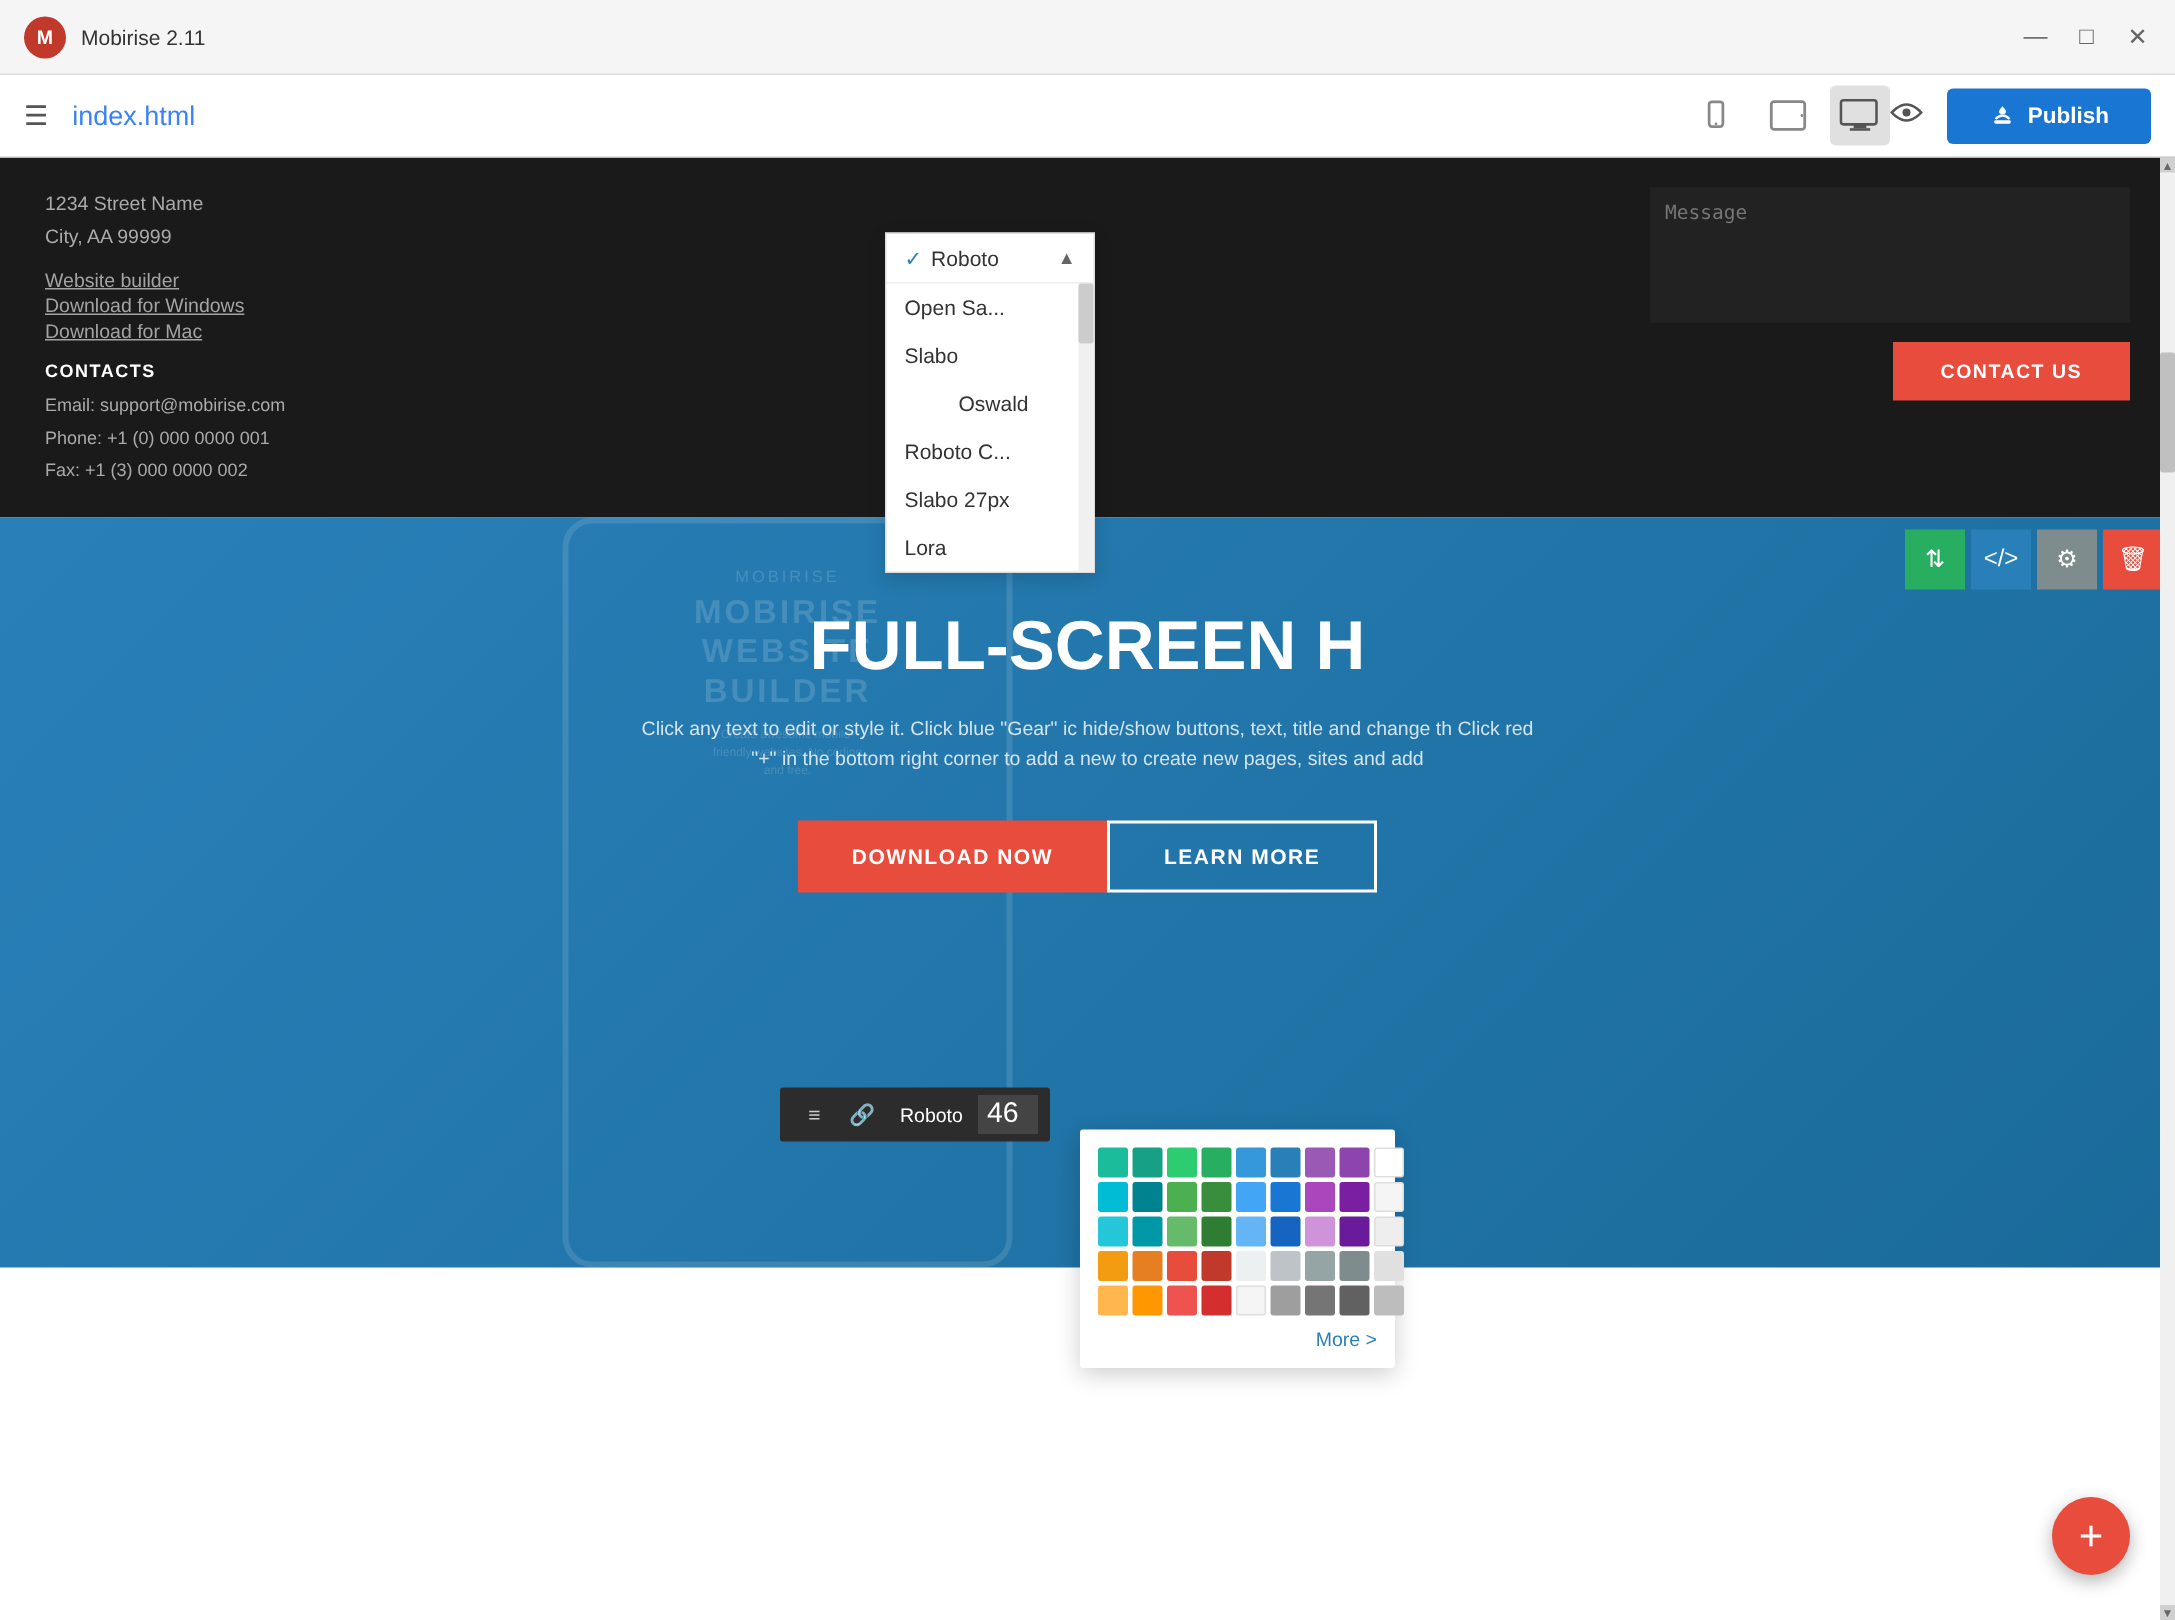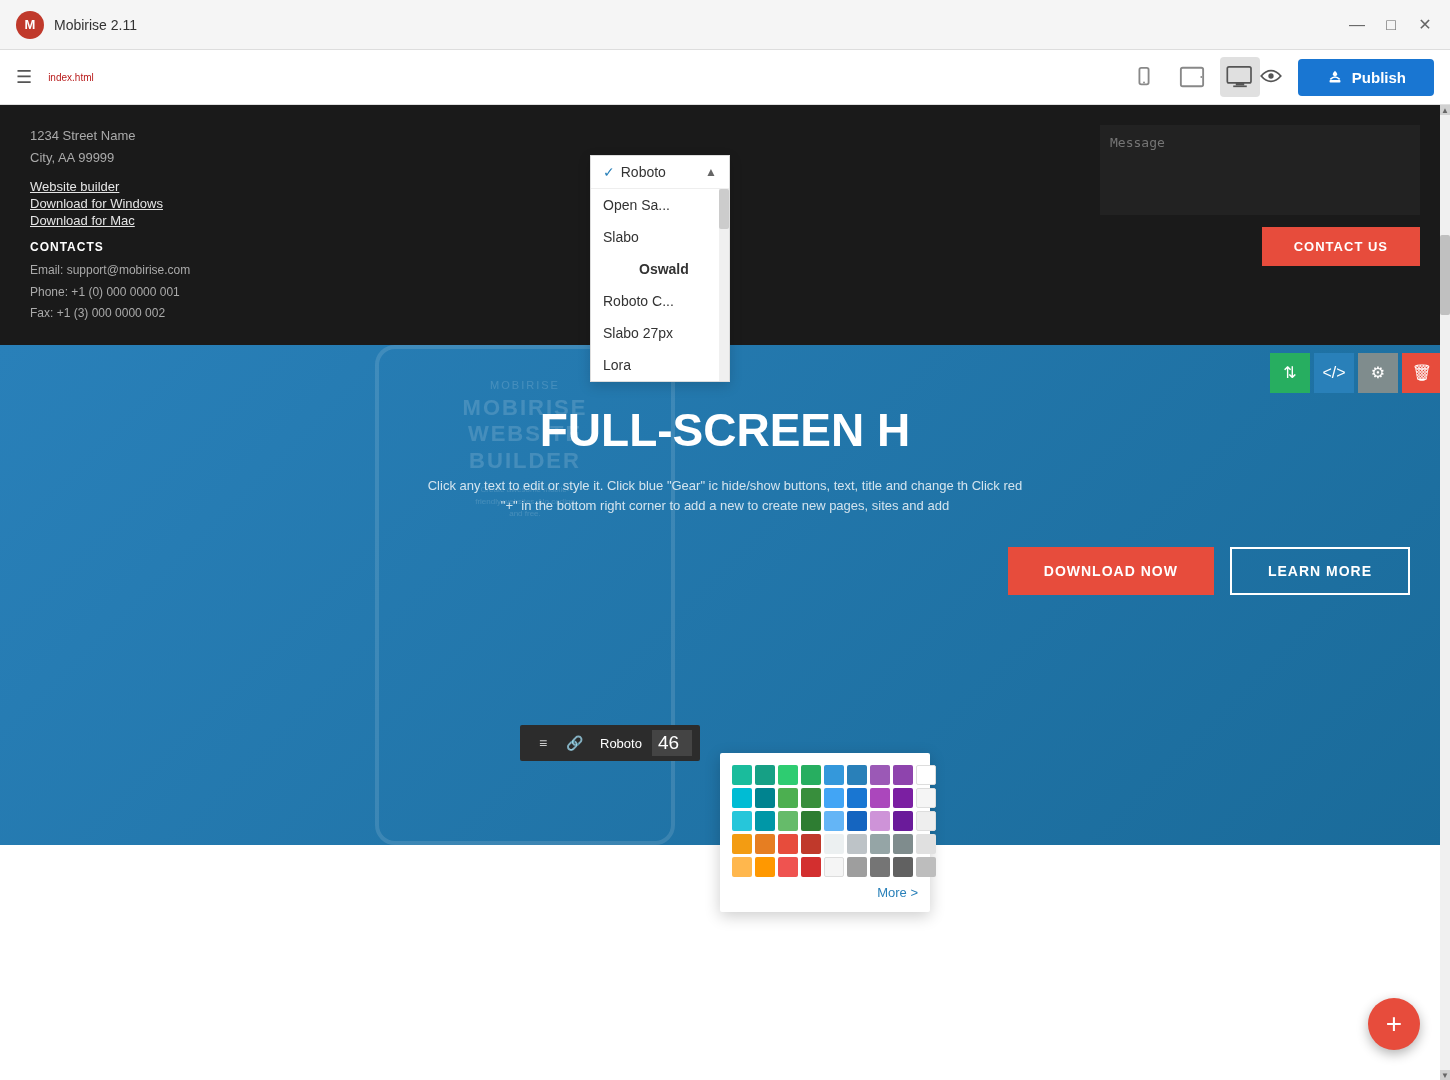--- a/index.html
+++ b/index.html
@@ -9,37 +9,37 @@
     .window { width: 1450px; height: 1080px; background: #fff; display: flex; flex-direction: column; }
     .titlebar { height: 50px; background: #f5f5f5; display: flex; align-items: center; padding: 0 16px; border-bottom: 1px solid #ddd; flex-shrink: 0; }
     .titlebar-icon { width: 28px; height: 28px; background: #c0392b; border-radius: 50%; display: flex; align-items: center; justify-content: center; color: white; font-size: 13px; font-weight: bold; margin-right: 10px; }
     .titlebar-title { font-size: 14px; color: #333; font-weight: 500; flex: 1; }
     .titlebar-controls { display: flex; gap: 16px; }
     .titlebar-btn { width: 18px; height: 18px; display: flex; align-items: center; justify-content: center; cursor: pointer; color: #666; font-size: 16px; }
 
     
     .toolbar { height: 55px; background: #fff; display: flex; align-items: center; padding: 0 16px; border-bottom: 1px solid #e0e0e0; flex-shrink: 0; }
     .toolbar-menu { font-size: 18px; color: #555; margin-right: 16px; cursor: pointer; }
-    .toolbar-filename { font-size: 10px; color: #b91c1c; flex: 1; }
+    .toolbar-filename { font-size: 18px; color: #3b82f6; flex: 1; }
     .device-icons { display: flex; gap: 8px; align-items: center; }
     .device-btn { width: 40px; height: 40px; display: flex; align-items: center; justify-content: center; border-radius: 4px; cursor: pointer; color: #666; font-size: 20px; }
     .device-btn.active { background: #e0e0e0; }
     .toolbar-right { display: flex; align-items: center; gap: 16px; margin-left: auto; }
     .preview-btn { color: #555; font-size: 20px; cursor: pointer; }
     .publish-btn { background: #1976d2; color: white; border: none; padding: 10px 28px; border-radius: 4px; font-size: 15px; font-weight: 600; cursor: pointer; display: flex; align-items: center; gap: 8px; }
 
     
     .main-content { flex: 1; overflow: hidden; position: relative; }
 
     
     .footer-section { background: #1a1a1a; padding: 20px 30px; color: #fff; display: flex; gap: 60px; }
     .footer-col {}
     .footer-address { font-size: 13px; color: #aaa; line-height: 1.7; }
     .footer-links { display: flex; flex-direction: column; gap: 2px; margin-top: 10px; }
-    .footer-link { font-size: 13px; color: #e5e5e5; text-decoration: underline; cursor: pointer; }
+    .footer-link { font-size: 13px; color: #a3a3a3; text-decoration: underline; cursor: pointer; }
     .footer-contacts { margin-top: 12px; }
     .footer-contacts-title { font-size: 12px; color: #fff; font-weight: bold; letter-spacing: 1px; margin-bottom: 6px; }
     .footer-contacts-text { font-size: 12px; color: #aaa; line-height: 1.8; }
     .footer-form-col { margin-left: auto; }
     .message-textarea { width: 320px; height: 90px; background: #222; border: none; resize: none; padding: 10px; color: #666; font-size: 13px; }
     .contact-btn { background: #e74c3c; color: white; border: none; padding: 12px 32px; font-size: 13px; font-weight: bold; letter-spacing: 1px; cursor: pointer; float: right; margin-top: 8px; }
 
     
     .hero-section { background: linear-gradient(135deg, #2980b9 0%, #1a6b9a 100%); min-height: 500px; position: relative; overflow: hidden; }
     .hero-phone-bg { position: absolute; left: 0; top: 0; width: 100%; height: 100%; opacity: 0.3; display: flex; align-items: center; justify-content: center; }
@@ -54,41 +54,41 @@
     .section-tool-btn.red { background: #e74c3c; }
 
     
     .font-dropdown { position: absolute; top: 50px; left: 590px; background: white; width: 140px; border: 1px solid #ddd; z-index: 50; box-shadow: 0 4px 12px rgba(0,0,0,0.15); }
     .font-dropdown-header { display: flex; justify-content: space-between; align-items: center; padding: 8px 12px; border-bottom: 1px solid #eee; }
     .font-selected { font-size: 14px; color: #333; display: flex; align-items: center; gap: 6px; }
     .font-check { color: #2980b9; font-size: 14px; }
     .dropdown-arrow { color: #666; font-size: 12px; }
     .font-list { }
     .font-item { padding: 8px 12px; font-size: 14px; color: #333; cursor: pointer; display: flex; align-items: center; justify-content: space-between; }
-    .font-item.bold { font-weight: bold; padding-left: 48px; }
+    .font-item.bold { font-weight: normal; padding-left: 48px; }
     .font-scrolltrack { position: absolute; right: 0; top: 0; bottom: 0; width: 10px; background: #f0f0f0; }
     .font-scrollthumb { width: 10px; height: 40px; background: #ccc; border-radius: 2px; }
 
     
     .text-format-bar { position: absolute; top: 620px; left: 520px; background: #2c2c2c; display: flex; align-items: center; gap: 2px; padding: 4px 8px; z-index: 50; border-radius: 2px; }
     .format-btn { width: 30px; height: 28px; display: flex; align-items: center; justify-content: center; color: #ccc; font-size: 14px; cursor: pointer; background: none; border: none; }
     .format-font { color: #fff; font-size: 13px; padding: 0 8px; }
     .format-size { background: #444; color: #fff; border: none; padding: 2px 6px; font-size: 19px; width: 40px; }
 
     
     .color-picker { position: absolute; top: 648px; left: 720px; background: white; width: 210px; padding: 12px; z-index: 60; box-shadow: 0 4px 16px rgba(0,0,0,0.2); border-radius: 2px; }
     .color-grid { display: grid; grid-template-columns: repeat(9, 1fr); gap: 3px; margin-bottom: 8px; }
     .color-swatch { width: 20px; height: 20px; cursor: pointer; border-radius: 2px; }
     .more-colors { text-align: right; font-size: 13px; color: #2980b9; cursor: pointer; }
 
     
     .hero-content { position: relative; z-index: 10; text-align: center; padding: 60px 40px 40px; }
     .hero-title { font-size: 46px; font-weight: bold; color: white; margin-bottom: 20px; line-height: 1.1; }
     .hero-subtitle { font-size: 15px; color: rgba(255,255,255,0.85); line-height: 1.6; max-width: 600px; margin: 0 auto 30px; }
-    .hero-buttons { display: flex; gap: 16px; justify-content: flex-end; margin-top: 30px; }
+    .hero-buttons { display: flex; justify-content: center; margin-top: 30px; }
     .btn-download { background: #e74c3c; color: white; border: none; padding: 16px 36px; font-size: 14px; font-weight: bold; letter-spacing: 1px; cursor: pointer; }
     .btn-learn { background: transparent; color: white; border: 2px solid white; padding: 14px 36px; font-size: 14px; font-weight: bold; letter-spacing: 1px; cursor: pointer; }
 
     
     .scrollbar-track { position: absolute; right: 0; top: 0; bottom: 0; width: 10px; background: #f0f0f0; z-index: 100; }
     .scrollbar-thumb { width: 10px; height: 80px; background: #c0c0c0; border-radius: 2px; margin-top: 120px; }
     .scroll-arrow { width: 10px; height: 10px; background: #d0d0d0; display: flex; align-items: center; justify-content: center; font-size: 8px; color: #666; cursor: pointer; }
 
     
     .fab { position: absolute; bottom: 30px; right: 30px; width: 52px; height: 52px; background: #e74c3c; border-radius: 50%; display: flex; align-items: center; justify-content: center; color: white; font-size: 28px; cursor: pointer; box-shadow: 0 4px 12px rgba(0,0,0,0.3); z-index: 100; }

